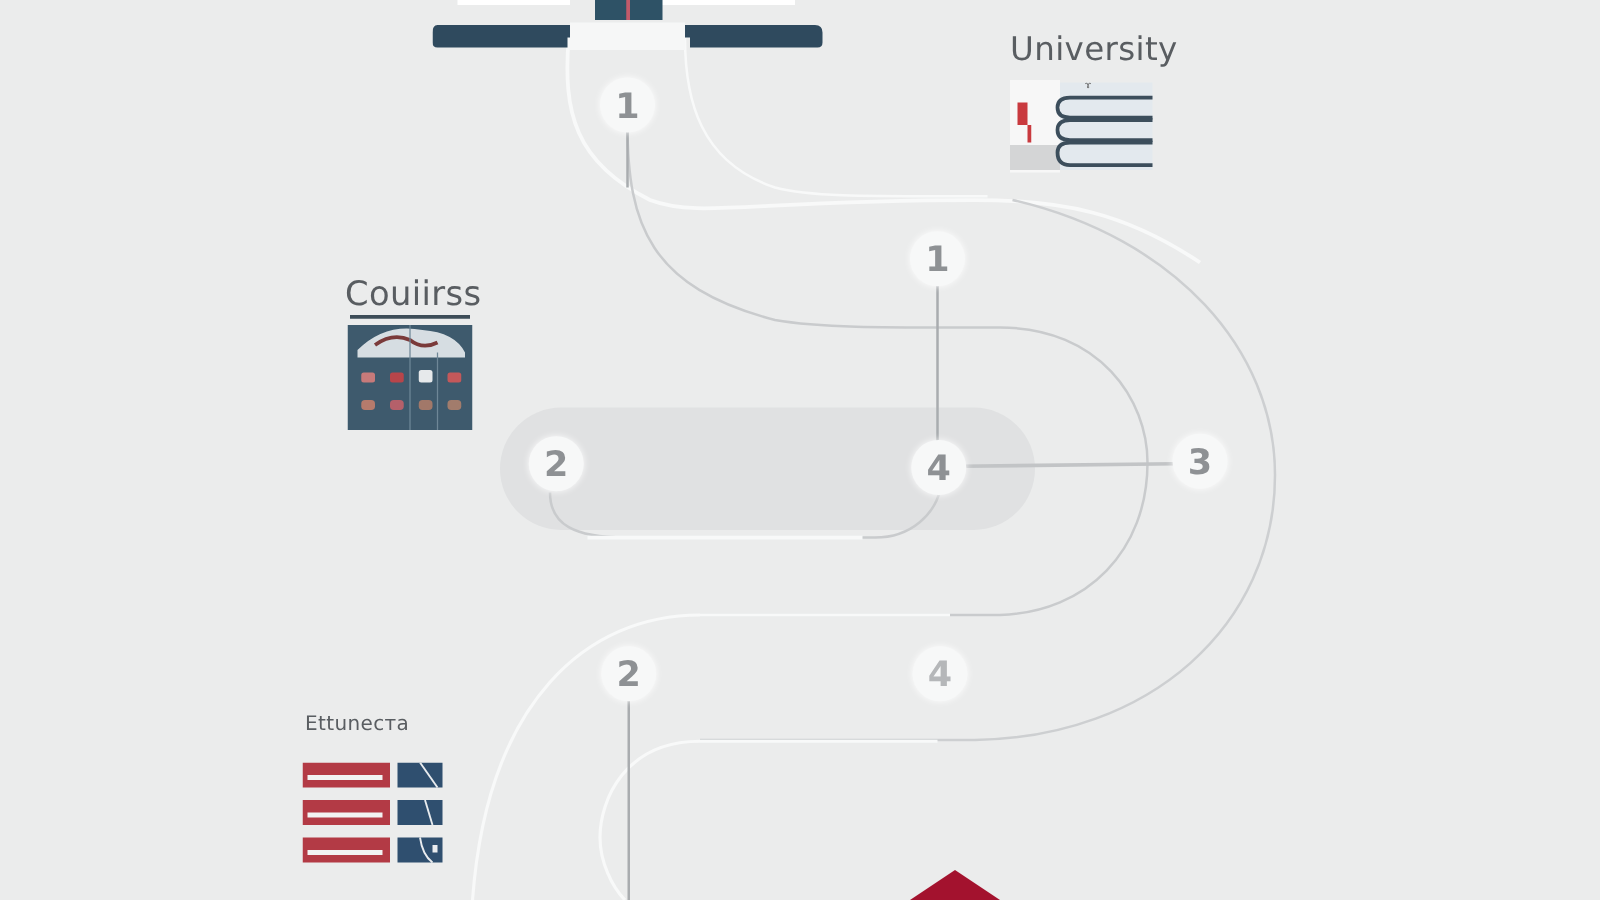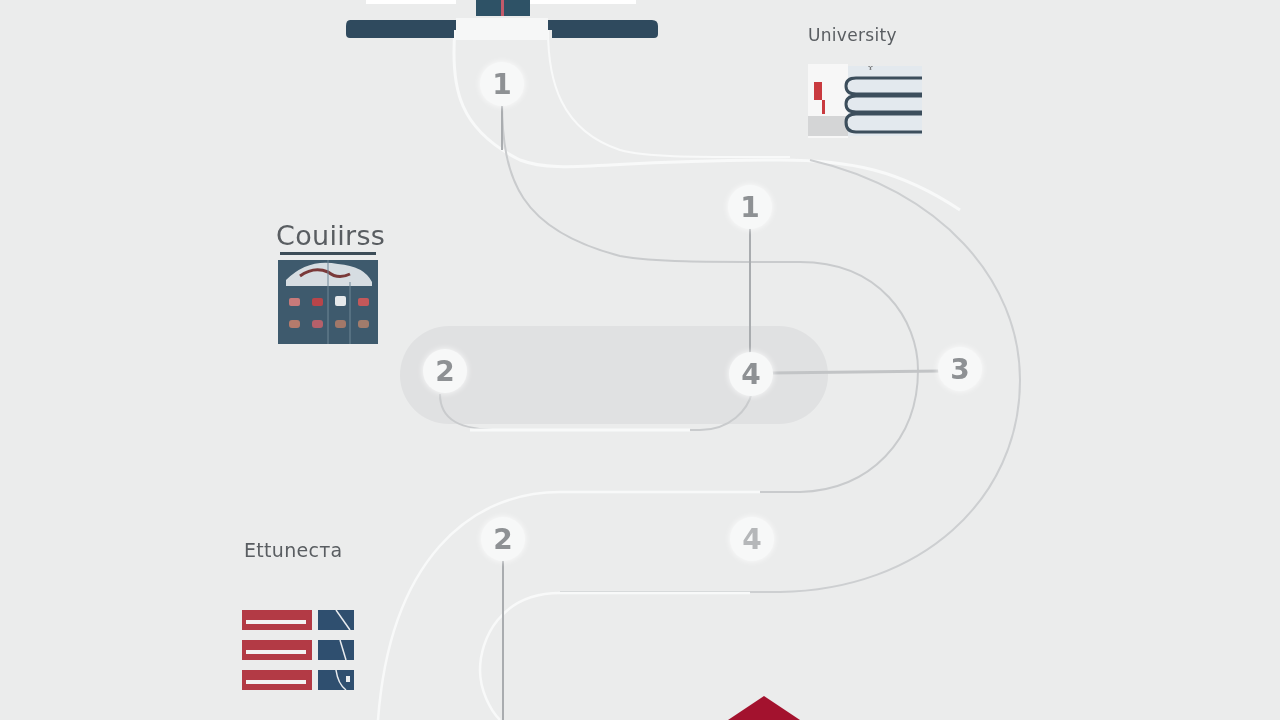--- a/index.html
+++ b/index.html
@@ -3,21 +3,21 @@
   <meta charset="utf-8">
   <style>
     html, body { margin: 0; padding: 0; }
     body {
       width: 1280px; height: 720px; overflow: hidden; position: relative;
       background: #ebecec;
       font-family: "Liberation Sans", sans-serif;
     }
     .layer { position: absolute; left: 0; top: 0; width: 1280px; height: 720px; }
     .label {
-      position: absolute; color: #595d61; font-size: 17px;
+      position: absolute; color: #595d61; font-size: 26px;
       font-family: "DejaVu Sans", sans-serif; letter-spacing: 0.3px;
     }
     .node {
       position: absolute; width: 44px; height: 44px; margin-left: -22px; margin-top: -22px;
       border-radius: 50%; background: #f7f8f8;
       box-shadow: 0 0 6px rgba(255,255,255,0.9);
       display: flex; align-items: center; justify-content: center;
       color: #8e9194; font-size: 28px; font-weight: bold;
       font-family: "DejaVu Sans", sans-serif;
     }
@@ -83,21 +83,21 @@
   <rect x="11" y="46" width="11" height="8" rx="2" fill="#c77a7a"></rect>
   <rect x="34" y="46" width="11" height="8" rx="2" fill="#b8454a"></rect>
   <rect x="57" y="44" width="11" height="10" rx="2" fill="#e6e9eb"></rect>
   <rect x="80" y="46" width="11" height="8" rx="2" fill="#c4585a"></rect>
   <rect x="11" y="68" width="11" height="8" rx="3" fill="#b57b6c"></rect>
   <rect x="34" y="68" width="11" height="8" rx="3" fill="#b5606a"></rect>
   <rect x="57" y="68" width="11" height="8" rx="3" fill="#a27869"></rect>
   <rect x="80" y="68" width="11" height="8" rx="3" fill="#a27c6c"></rect>
 </svg>
 
-<div class="label" style="left:244px; top:539px; font-size:19px;">Ettuneста</div>
+<div class="label" style="left:244px; top:569px; font-size:16px;">Ettuneста</div>
 <svg class="icon" style="left:242px; top:610px;" width="116" height="84" viewBox="0 0 116 84">
   <g>
     <rect x="0" y="0" width="70" height="20" fill="#b33a45"></rect>
     <rect x="4" y="10" width="60" height="4" fill="#f2f2f2"></rect>
     <rect x="76" y="0" width="36" height="20" fill="#2f4f6f"></rect>
     <line x1="94" y1="0" x2="108" y2="20" stroke="#e9ecef" stroke-width="1.5"></line>
   </g>
   <g transform="translate(0,30)">
     <rect x="0" y="0" width="70" height="20" fill="#b33a45"></rect>
     <rect x="4" y="10" width="60" height="4" fill="#f2f2f2"></rect>

